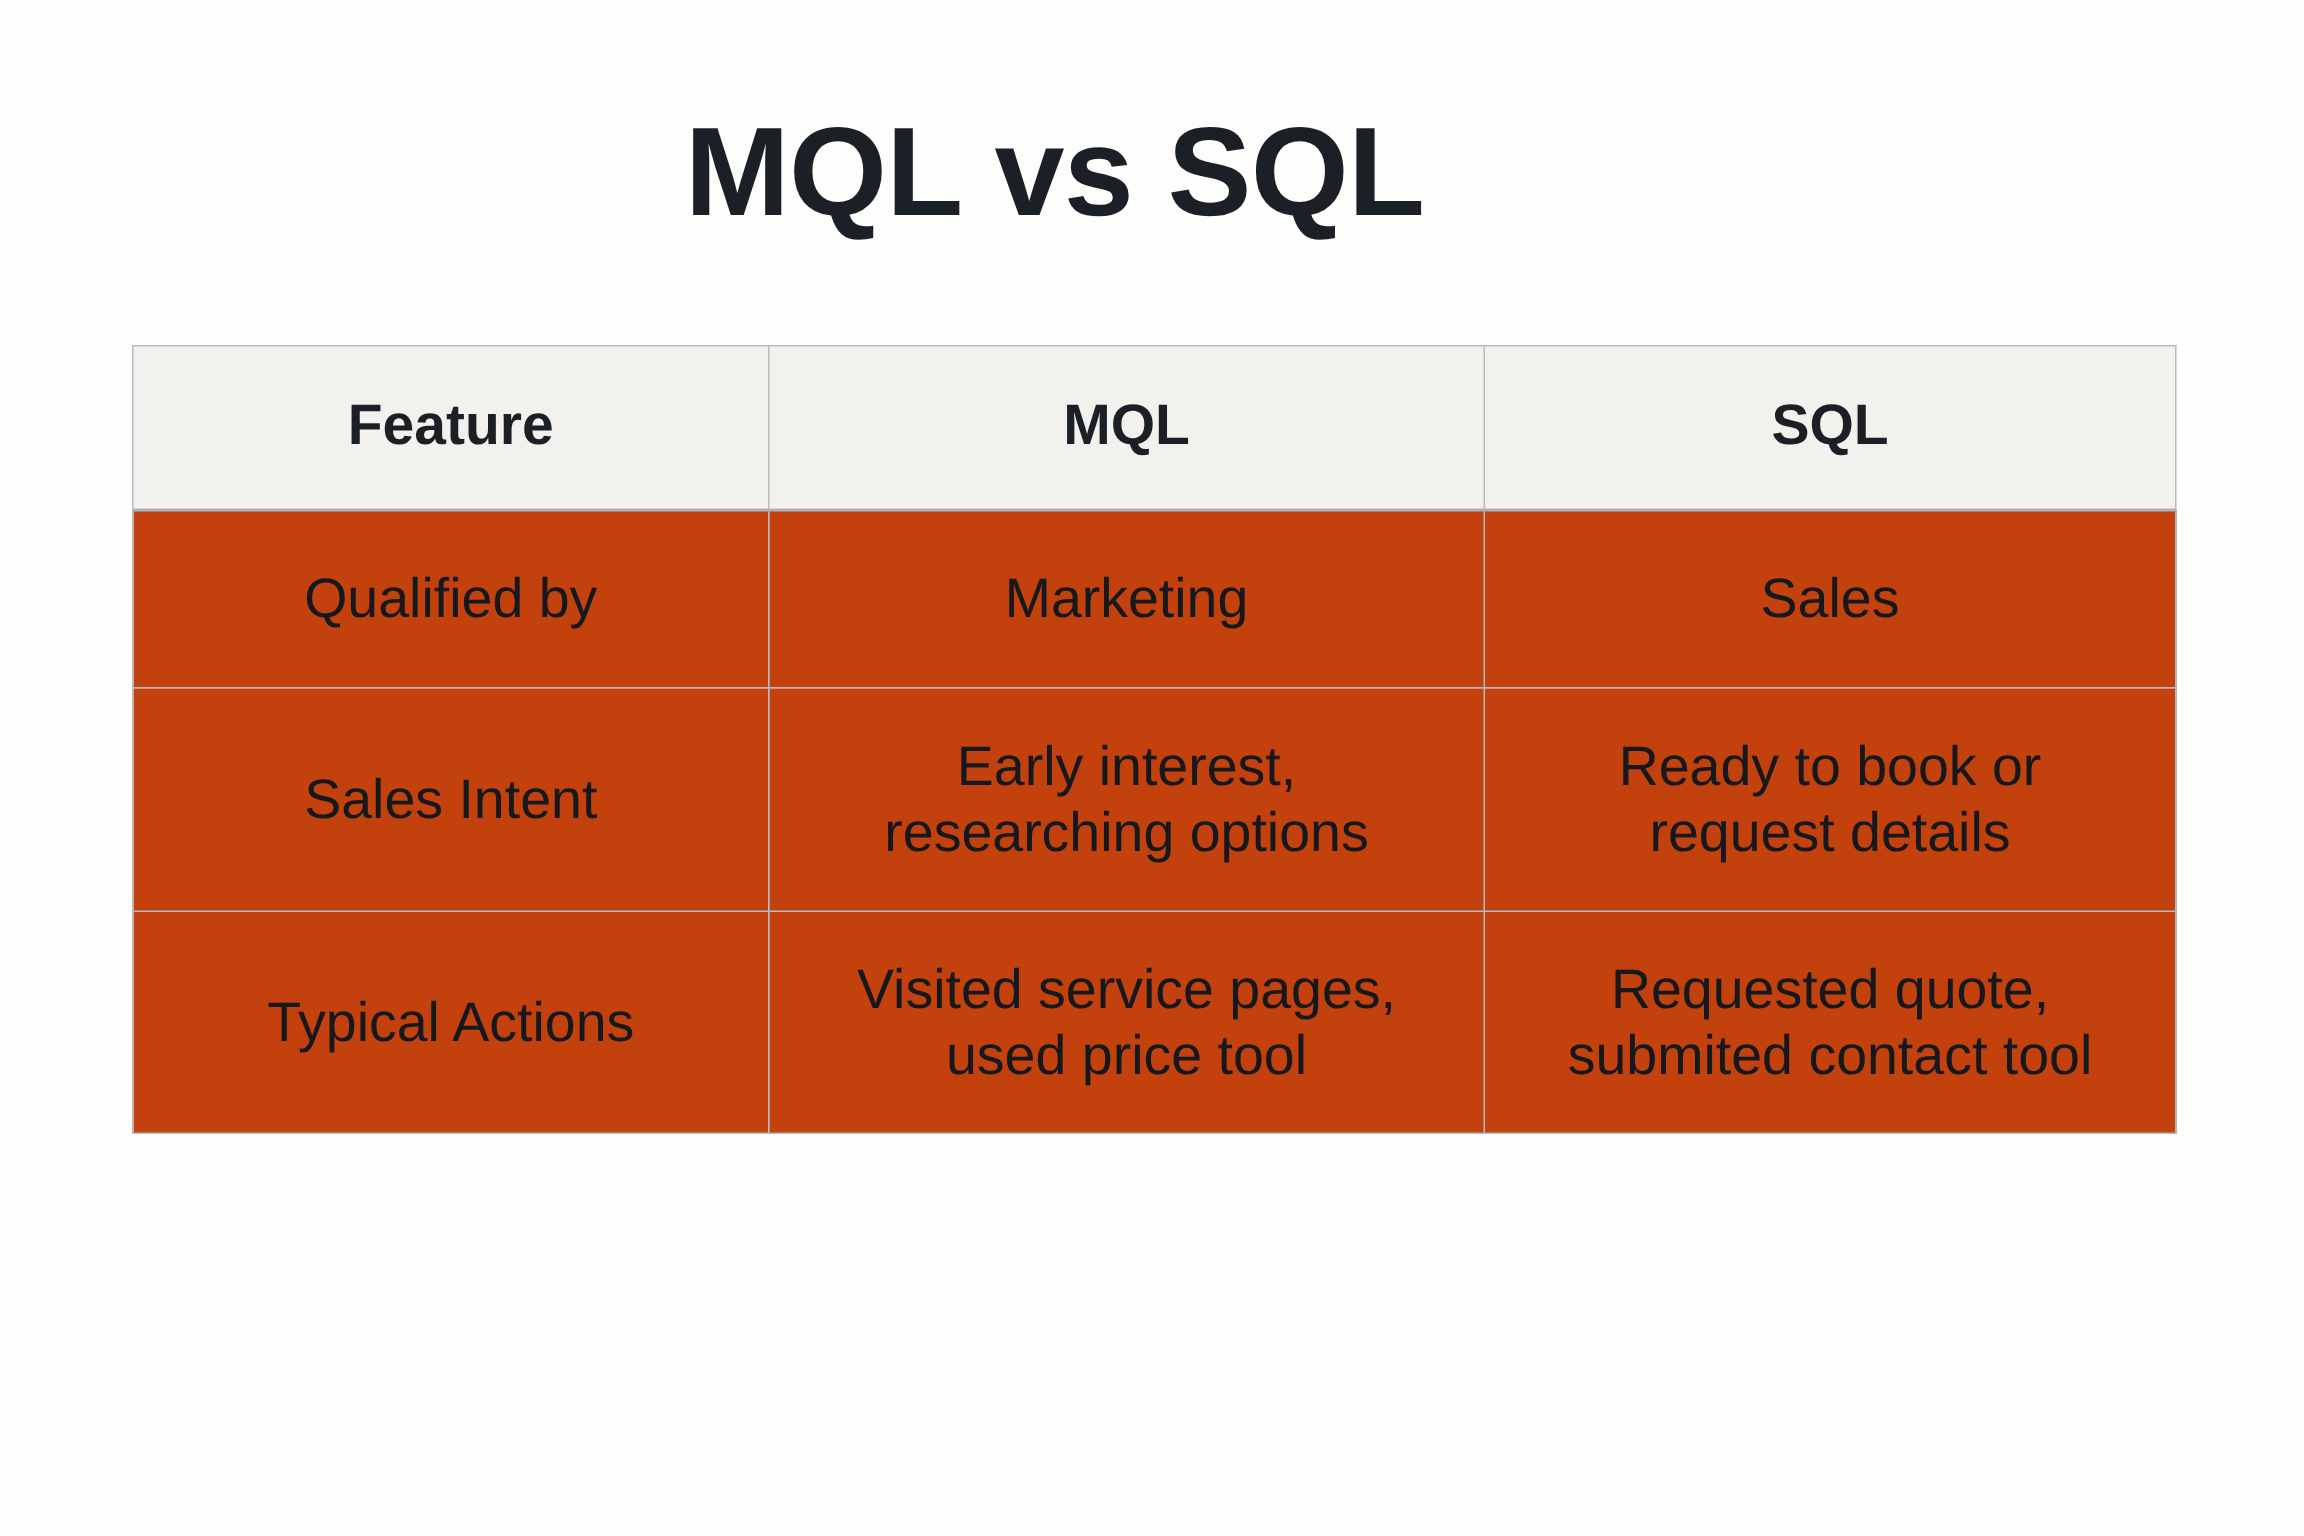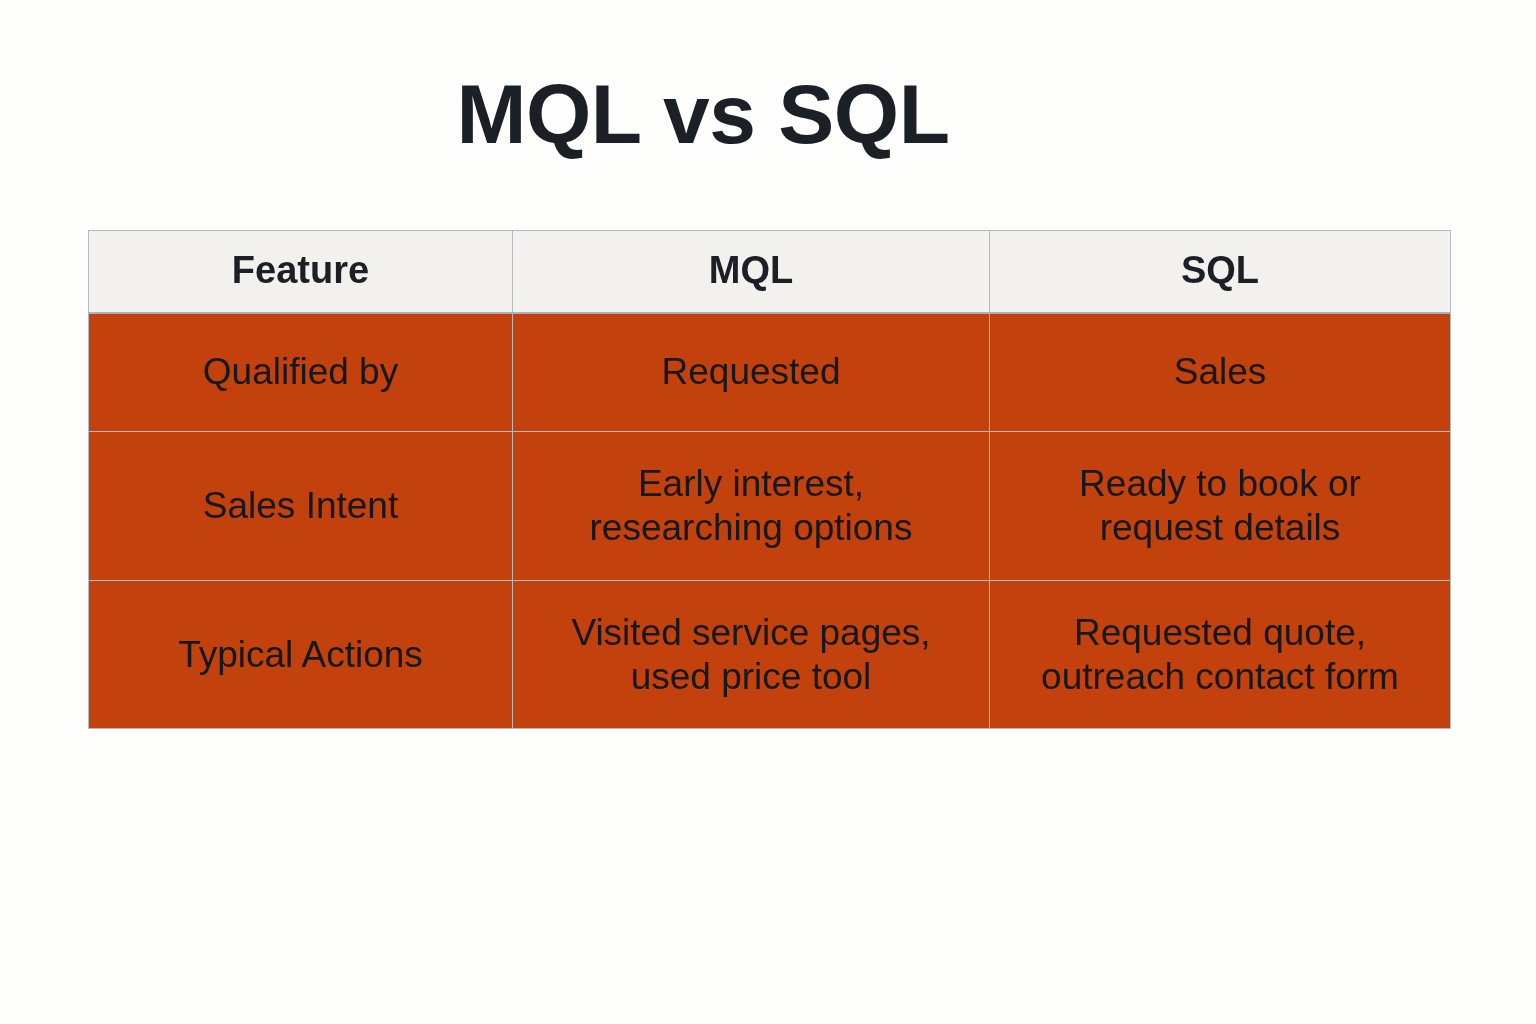--- a/index.html
+++ b/index.html
@@ -61,21 +61,21 @@
     padding: 10px 14px;
     box-sizing: border-box;
   }
 
   table.compare thead th {
     background: #f2f1ed;
     color: #1b2027;
     font-weight: 700;
     font-size: 38px;
     line-height: 1.2;
-    height: 82px;
+    height: 109px;
     border-bottom: 2px solid #a9b1bb;
   }
 
   table.compare tbody td {
     background: #c2410c;
     color: #15181c;
     font-weight: 400;
     font-size: 37px;
     line-height: 1.18;
   }
@@ -117,21 +117,21 @@
           </th>
         </tr>
       </thead>
       <tbody>
 
         <tr class="row-h1">
           <td>
             <span class="cell-text">Qualified by</span>
           </td>
           <td>
-            <span class="cell-text">Requested</span>
+            <span class="cell-text">Marketing</span>
           </td>
           <td>
             <span class="cell-text">Sales</span>
           </td>
         </tr>
 
         <tr class="row-h2">
           <td>
             <span class="cell-text">Sales Intent</span>
           </td>
@@ -148,21 +148,21 @@
         <tr class="row-h3">
           <td>
             <span class="cell-text">Typical Actions</span>
           </td>
           <td>
             <span class="cell-text">Visited service pages,
 used price tool</span>
           </td>
           <td>
             <span class="cell-text">Requested quote,
-outreach contact form</span>
+submited contact tool</span>
           </td>
         </tr>
 
 
       </tbody>
     </table>
   </div>
 
 </div>
 

